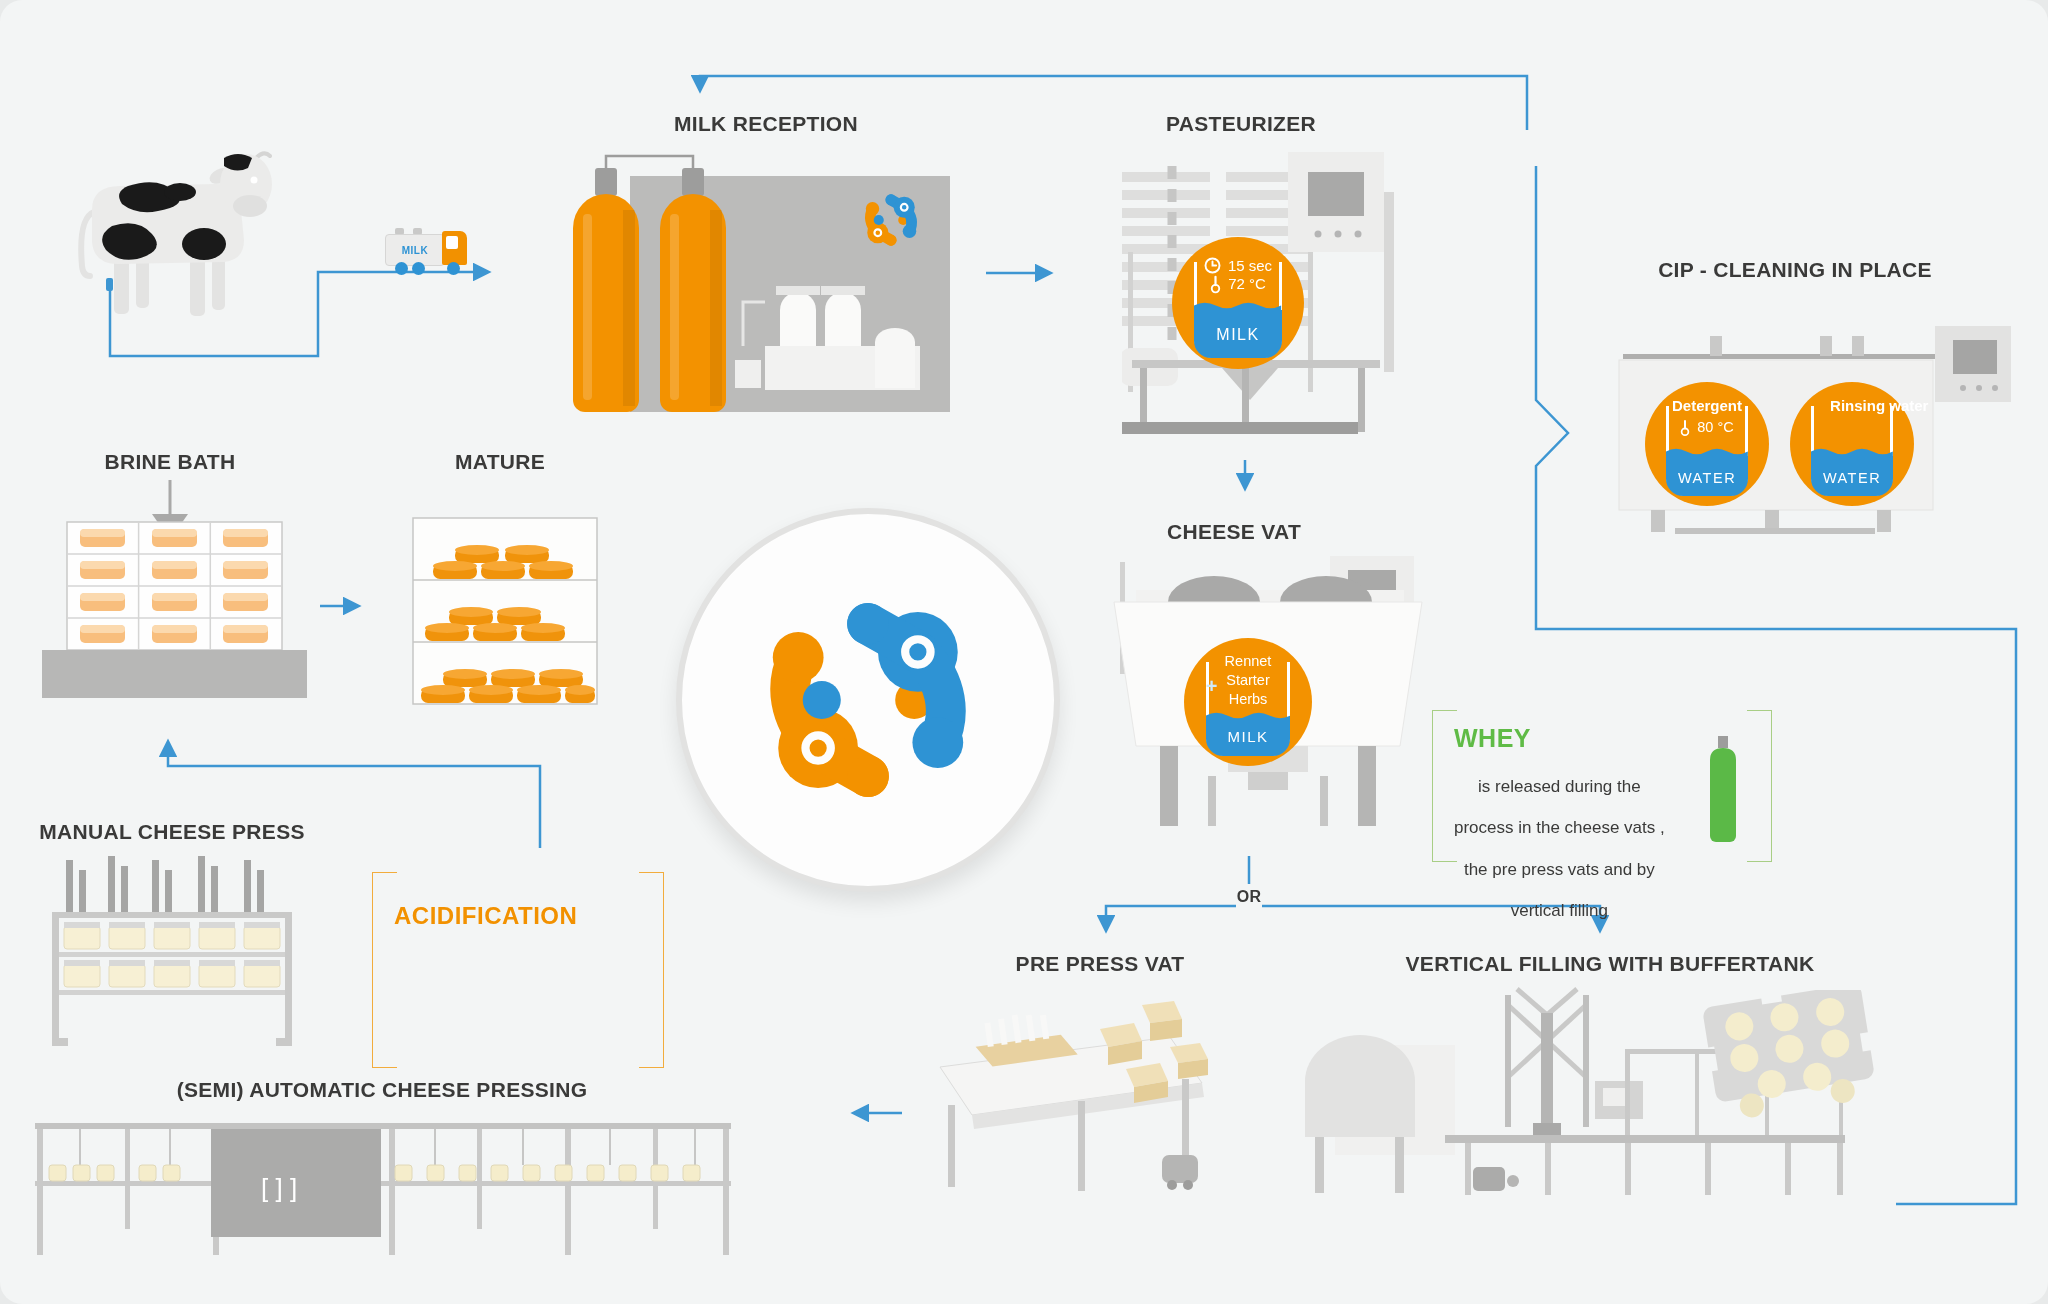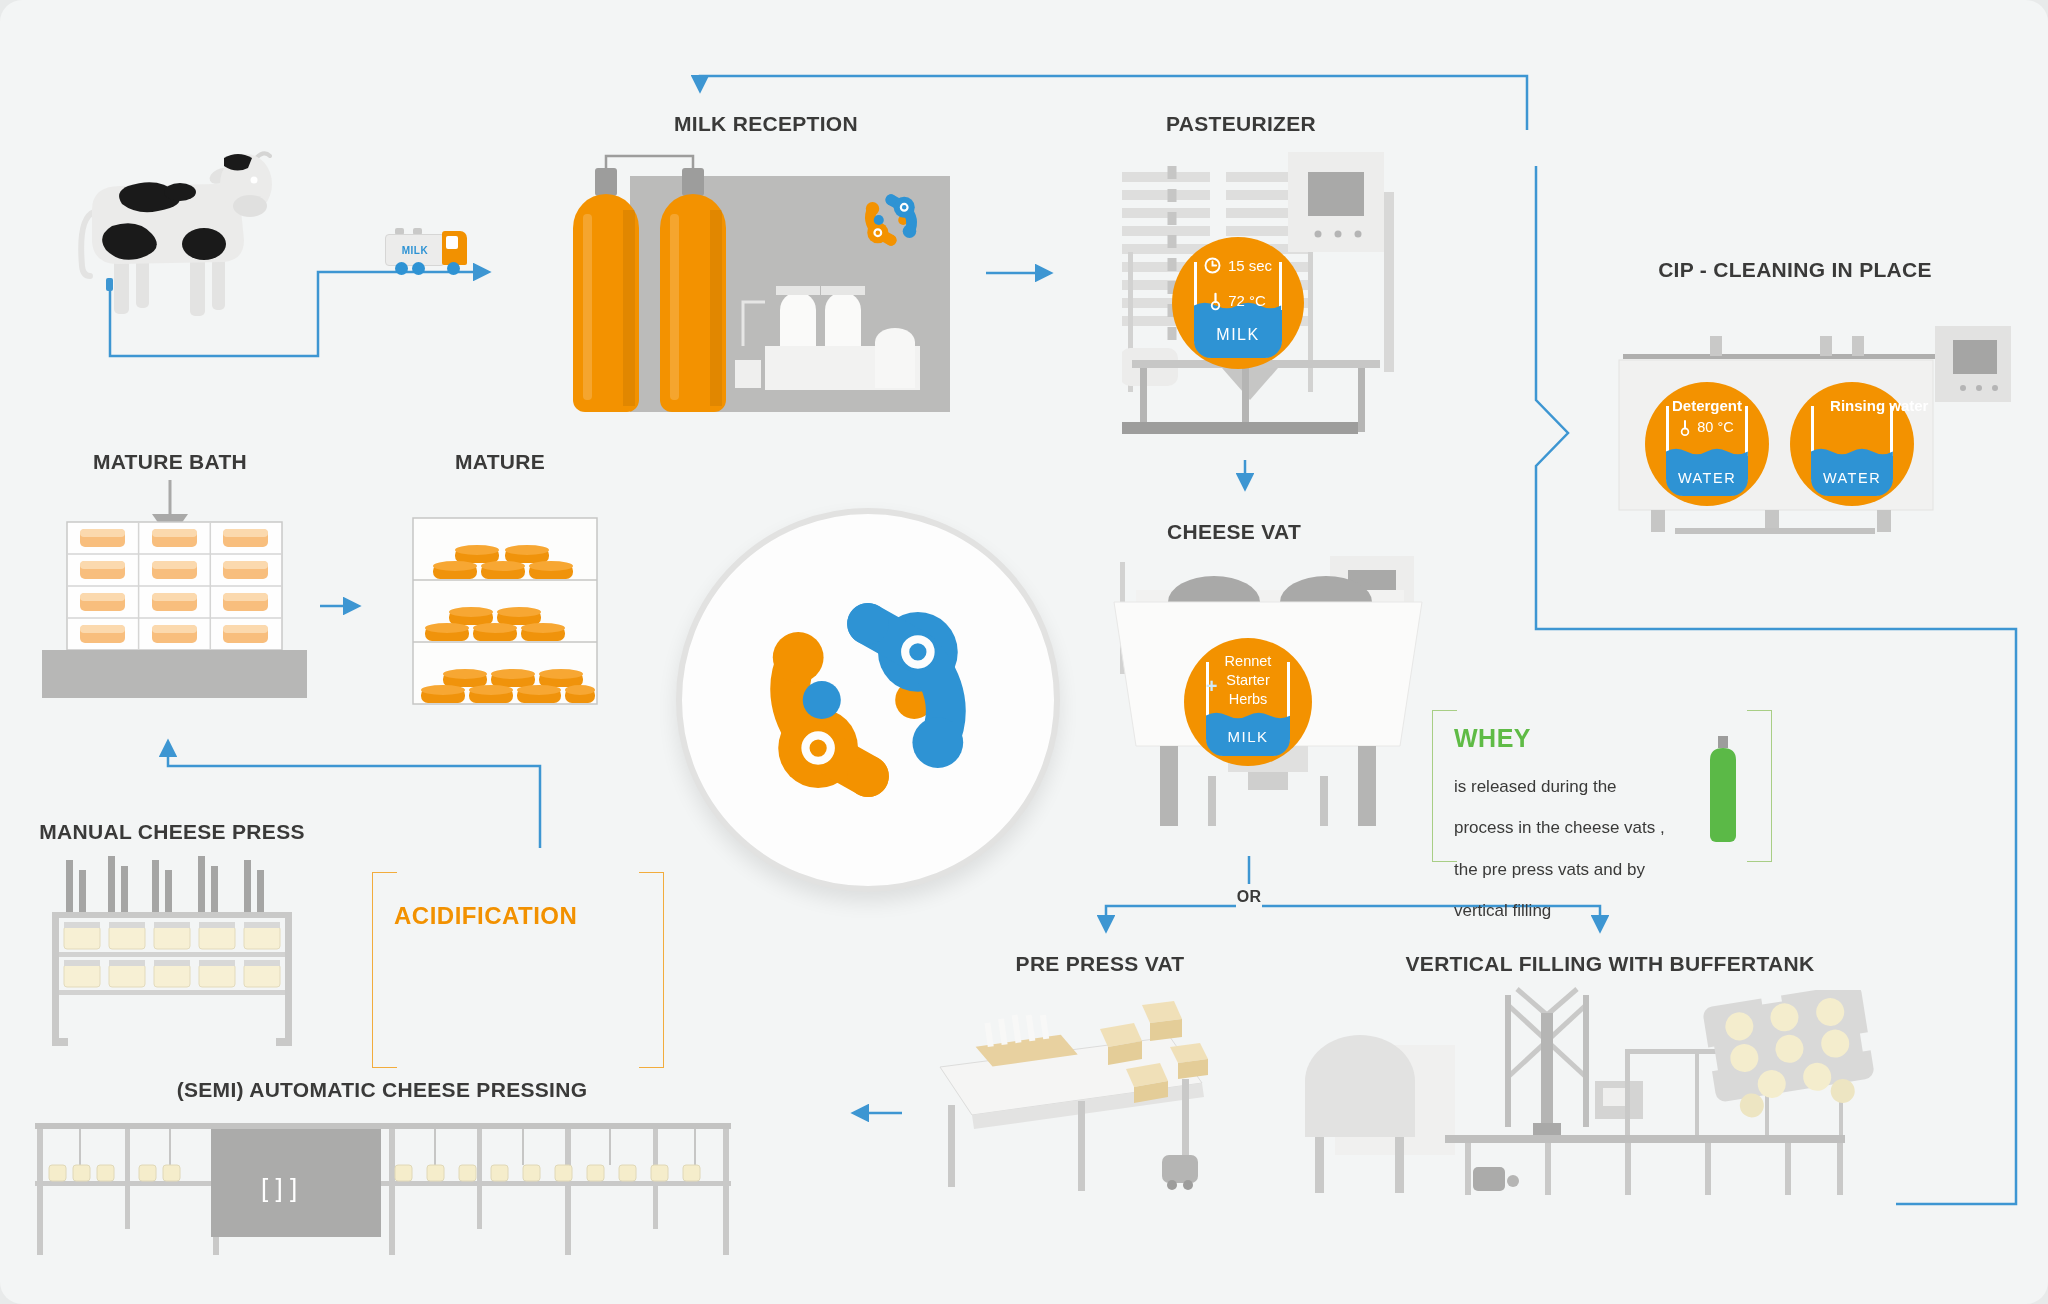--- a/index.html
+++ b/index.html
@@ -14,27 +14,27 @@
   
   .badge{position:absolute;z-index:3;border-radius:50%;background:#F39200;color:#fff;}
   .badge .beaker{position:absolute;left:17%;right:17%;top:19%;bottom:8%;
                  border:3px solid #fff;border-top:none;border-radius:0 0 20px 20px;}
   .badge .liquid{position:absolute;left:-3px;right:-3px;bottom:-3px;background:#2E93D4;
                  border-radius:0 0 17px 17px;}
   .badge .wave{position:absolute;left:0;right:0;top:-10px;height:11px;width:100%;}
   .badge .liq-lbl{position:absolute;width:100%;text-align:center;top:34%;
                   font-size:16px;letter-spacing:1.5px;}
   .badge .rows{position:absolute;left:0;right:0;display:flex;flex-direction:column;
-               gap:17px;align-items:center;z-index:2;}
+               gap:0;align-items:center;z-index:2;}
   .badge .row{display:flex;align-items:center;gap:7px;font-size:15px;}
   .badge .title{position:absolute;width:100%;text-align:center;font-size:15px;line-height:1.15;z-index:2;font-weight:bold;}
   .badge .plus{position:absolute;color:#CFE9FA;font-size:20px;font-weight:700;z-index:2;}
   .badge .adds{position:absolute;width:100%;text-align:center;font-size:14.5px;line-height:1.3;z-index:2;}
   
-  .note{position:absolute;z-index:3;}
+  .note{position:absolute;z-index:3;text-align:center;}
   .note .body{white-space:pre-line;font-size:17px;line-height:1.22;color:#3A3A39;}
   .brk{position:absolute;top:0;bottom:0;width:24px;}
   .brk:before,.brk:after{content:'';position:absolute;width:24px;height:0;left:0;}
   .brk.l{left:0;border-left:1.6px solid currentColor;}
   .brk.r{right:0;border-right:1.6px solid currentColor;}
   .brk:before{top:0;border-top:1.6px solid currentColor;}
   .brk:after{bottom:0;border-bottom:1.6px solid currentColor;}
   
   .truck{position:absolute;z-index:2;width:84px;height:56px;}
   .truck .tank{position:absolute;left:0;top:12px;width:58px;height:30px;background:#ECECEB;
@@ -102,21 +102,21 @@
 
   <div class="lbl" style="left:766px;top:112px">MILK RECEPTION</div>
   <div class="lbl" style="left:1241px;top:112px">PASTEURIZER</div>
   <div class="lbl" style="left:1795px;top:258px">CIP - CLEANING IN PLACE</div>
   <div class="lbl" style="left:1234px;top:520px">CHEESE VAT</div>
   <div class="lbl small-lbl" style="left:1249px;top:888px">OR</div>
   <div class="lbl" style="left:1100px;top:952px">PRE PRESS VAT</div>
   <div class="lbl" style="left:1610px;top:952px">VERTICAL FILLING WITH BUFFERTANK</div>
   <div class="lbl" style="left:382px;top:1078px">(SEMI) AUTOMATIC CHEESE PRESSING</div>
   <div class="lbl" style="left:172px;top:820px">MANUAL CHEESE PRESS</div>
-  <div class="lbl" style="left:170px;top:450px">MATURE BATH</div>
+  <div class="lbl" style="left:170px;top:450px">BRINE BATH</div>
   <div class="lbl" style="left:500px;top:450px">MATURE</div>
 
   <svg class="machine" style="left:58px;top:148px" width="230" height="200" viewBox="0 0 230 200">
     <path d="M36,64 Q20,70 24,118 Q25,128 32,128" stroke="#E3E3E2" stroke-width="6" fill="none" stroke-linecap="round"></path>
     <g fill="#E3E3E2">
       <rect x="56" y="110" width="15" height="56" rx="5"></rect>
       <rect x="78" y="110" width="13" height="50" rx="5"></rect>
       <rect x="132" y="110" width="15" height="58" rx="5"></rect>
       <rect x="154" y="110" width="13" height="52" rx="5"></rect>
     </g>

